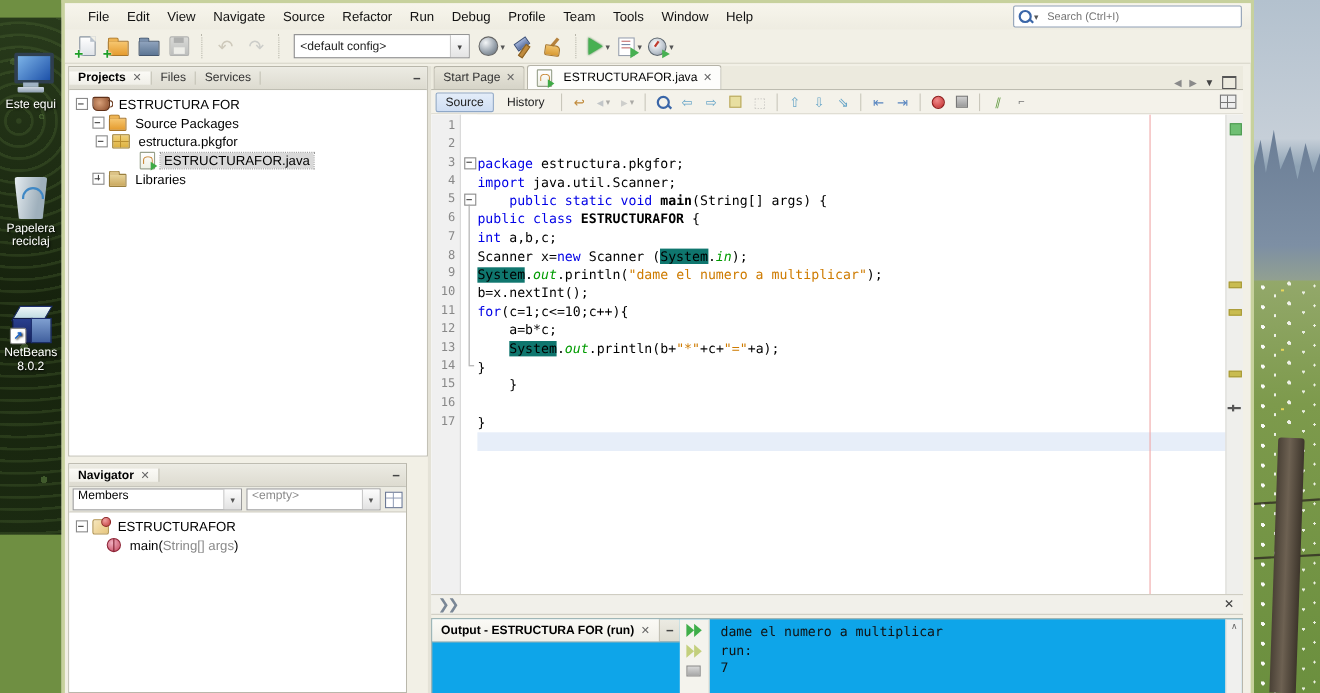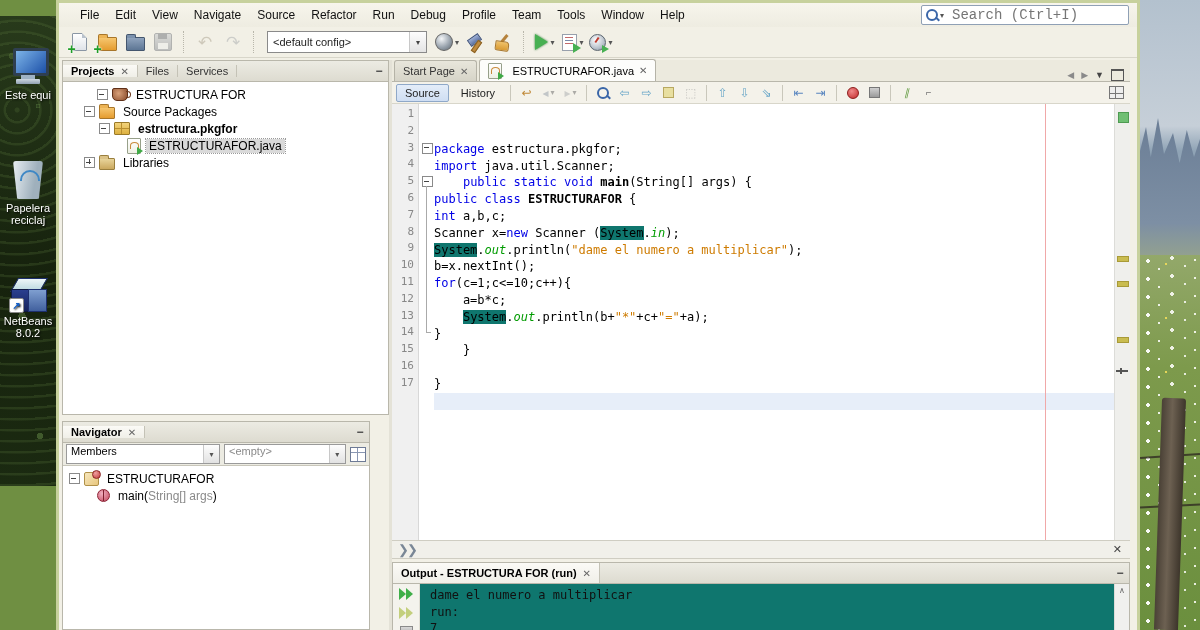--- a/index.html
+++ b/index.html
@@ -48,21 +48,21 @@
   
   .win{position:absolute;left:56px;top:0;width:1084px;height:630px;background:#f2f0e6;
        border:3px solid #c7d19d;border-bottom:none;box-sizing:border-box;z-index:2}
   
   .menubar{position:absolute;left:59px;top:3px;width:1078px;height:24px;background:linear-gradient(#f7f5ec,#eeece1);display:flex;align-items:center;z-index:4}
   .menu-items{display:flex;padding-left:14px;gap:2px}
   .menu-item{padding:3px 7px;color:#111}
   .search-wrap{margin-left:auto;margin-right:8px;display:flex;align-items:center;width:198px;height:18px;background:#fff;border:1px solid #8fa0b5;border-radius:2px;padding:0 4px}
   .mag{width:8px;height:8px;border:2px solid #3a66a8;border-radius:50%;position:relative;flex:none}
   .mag::after{content:"";position:absolute;left:7px;top:7px;width:5px;height:2px;background:#3a66a8;transform:rotate(45deg)}
-  .search-input{border:none;outline:none;flex:1;font-size:14px;color:#555;margin-left:6px;font-family:Liberation Mono, monospace;background:transparent}
+  .search-input{border:none;outline:none;flex:1;font-size:10px;color:#555;margin-left:6px;font-family:Liberation Sans, sans-serif;background:transparent}
   .dd{font-size:8px;color:#555;margin-left:2px}
   
   .toolbar{position:absolute;left:59px;top:27px;width:1078px;height:31px;background:#f2f0e6;border-bottom:1px solid #d8d6ca;display:flex;align-items:center;gap:4px;padding-left:8px;box-sizing:border-box;z-index:4}
   .tb-sep{width:1px;height:22px;border-left:1px dotted #b8b6aa;margin:0 4px}
   .tbtn{width:24px;height:24px;display:flex;align-items:center;justify-content:center;border-radius:2px;position:relative}
   .grayed{opacity:.45;filter:grayscale(.6)}
   .i-page{width:13px;height:16px;background:linear-gradient(#fff,#dfe3e8);border:1px solid #8a96a4;border-radius:1px;position:relative}
   .i-page::before{content:"";position:absolute;right:-1px;top:-1px;border-style:solid;border-width:0 5px 5px 0;border-color:transparent #f2f0e6 #b9c2cc transparent}
   .plus::after{content:"+";position:absolute;left:-5px;bottom:-7px;color:#1f9e27;font-weight:bold;font-size:14px;text-shadow:0 0 2px #fff,0 0 2px #fff}
   .i-fold{width:17px;height:12px;background:linear-gradient(#f6c66f,#e59c2f);border:1px solid #a8762a;border-radius:1px;position:relative;margin-top:4px}
@@ -170,21 +170,21 @@
   .marginline{position:absolute;left:653px;top:0;bottom:0;width:1px;background:#f0a8a8;z-index:6}
   .stripe{position:absolute;right:0;top:0;bottom:0;width:15px;background:#efefec;border-left:1px solid #dcdcd8}
   .sm-green{position:absolute;left:3px;top:8px;width:9px;height:9px;background:#6fbf73;border:1px solid #4e9b52}
   .sm-yellow{position:absolute;left:2px;width:10px;height:4px;background:#c9bc50;border:1px solid #a89a38}
   .sm-caret{position:absolute;left:1px;width:12px;height:2px;background:#555}
   .sm-caret::after{content:"";position:absolute;left:4px;top:-2px;width:2px;height:6px;background:#555}
   .breadcrumbs{position:absolute;left:392px;top:540px;width:738px;height:19px;background:#f1f0ea;border-top:1px solid #cfcdc2;border-bottom:1px solid #cfcdc2;display:flex;align-items:center;box-sizing:border-box;z-index:4}
   .bc-chev{color:#7a8796;font-size:13px;margin-left:6px;letter-spacing:-2px}
   .bc-x{margin-left:auto;margin-right:8px;color:#444;font-size:11px}
   
-  .output{position:absolute;left:392px;top:562px;width:738px;height:68px;background:#0f766e;z-index:4;border:1px solid #b9b7ab;border-bottom:none;box-sizing:border-box;display:flex;flex-direction:column}
+  .output{position:absolute;left:392px;top:562px;width:738px;height:68px;background:#0ea5e9;z-index:4;border:1px solid #b9b7ab;border-bottom:none;box-sizing:border-box;display:flex;flex-direction:row}
   .out-tabrow{height:20px;background:linear-gradient(#ecebe3,#dddbd0);border-bottom:1px solid #b9b7ab;display:flex;align-items:stretch;flex:none}
   .out-tab{display:flex;align-items:center;gap:6px;padding:0 8px;font-size:11px;font-weight:bold;background:linear-gradient(#fbfaf6,#f0efe8);border-right:1px solid #c4c2b6}
   .out-body{flex:1;display:flex;position:relative}
   .out-icons{width:26px;background:#f4f3ed;border-right:1px solid #e0ded4;display:flex;flex-direction:column;align-items:center;padding-top:4px;gap:6px}
   .i-rerun{width:16px;height:13px;position:relative}
   .i-rerun::before,.i-rerun::after{content:"";position:absolute;top:0;border-left:7px solid #3fae49;border-top:6.5px solid transparent;border-bottom:6.5px solid transparent}
   .i-rerun::before{left:1px}.i-rerun::after{left:8px}
   .i-rerun.pale::before,.i-rerun.pale::after{border-left-color:#c3cf7d}
   .i-stop{width:11px;height:8px;background:linear-gradient(#d8d8d8,#a8a8a8);border:1px solid #8a8a8a}
   .out-text{flex:1;padding:3px 0 0 10px;font-family:"DejaVu Sans Mono",monospace;font-size:12px;color:#111}
@@ -321,31 +321,31 @@
       </div>
       <div class="ptab">
         <span>Files</span>
       </div>
       <div class="ptab">
         <span>Services</span>
       </div>
       <div class="pmin">−</div>
     </div>
   <div class="tree" id="projects-tree">
-      <div class="tree-row" style="padding-left: 6px; margin-left: 28px;">
+      <div class="tree-row" style="padding-left: 6px;">
         <span class="exp"></span>
         <span class="ticon i-cup"></span>
         <span class="lbl">ESTRUCTURA FOR</span>
       </div>
       <div class="tree-row" style="padding-left: 21px;">
         <span class="exp"></span>
         <span class="ticon i-fold sm"></span>
         <span class="lbl">Source Packages</span>
       </div>
-      <div class="tree-row" style="padding-left: 36px; font-weight: bold;">
+      <div class="tree-row" style="padding-left: 24px;">
         <span class="exp"></span>
         <span class="ticon i-pkg"></span>
         <span class="lbl">estructura.pkgfor</span>
       </div>
       <div class="tree-row selected" style="padding-left: 51px;">
         <span class="exp-spacer"></span>
         <span class="ticon i-java"></span>
         <span class="lbl">ESTRUCTURAFOR.java</span>
       </div>
       <div class="tree-row" style="padding-left: 21px;">

